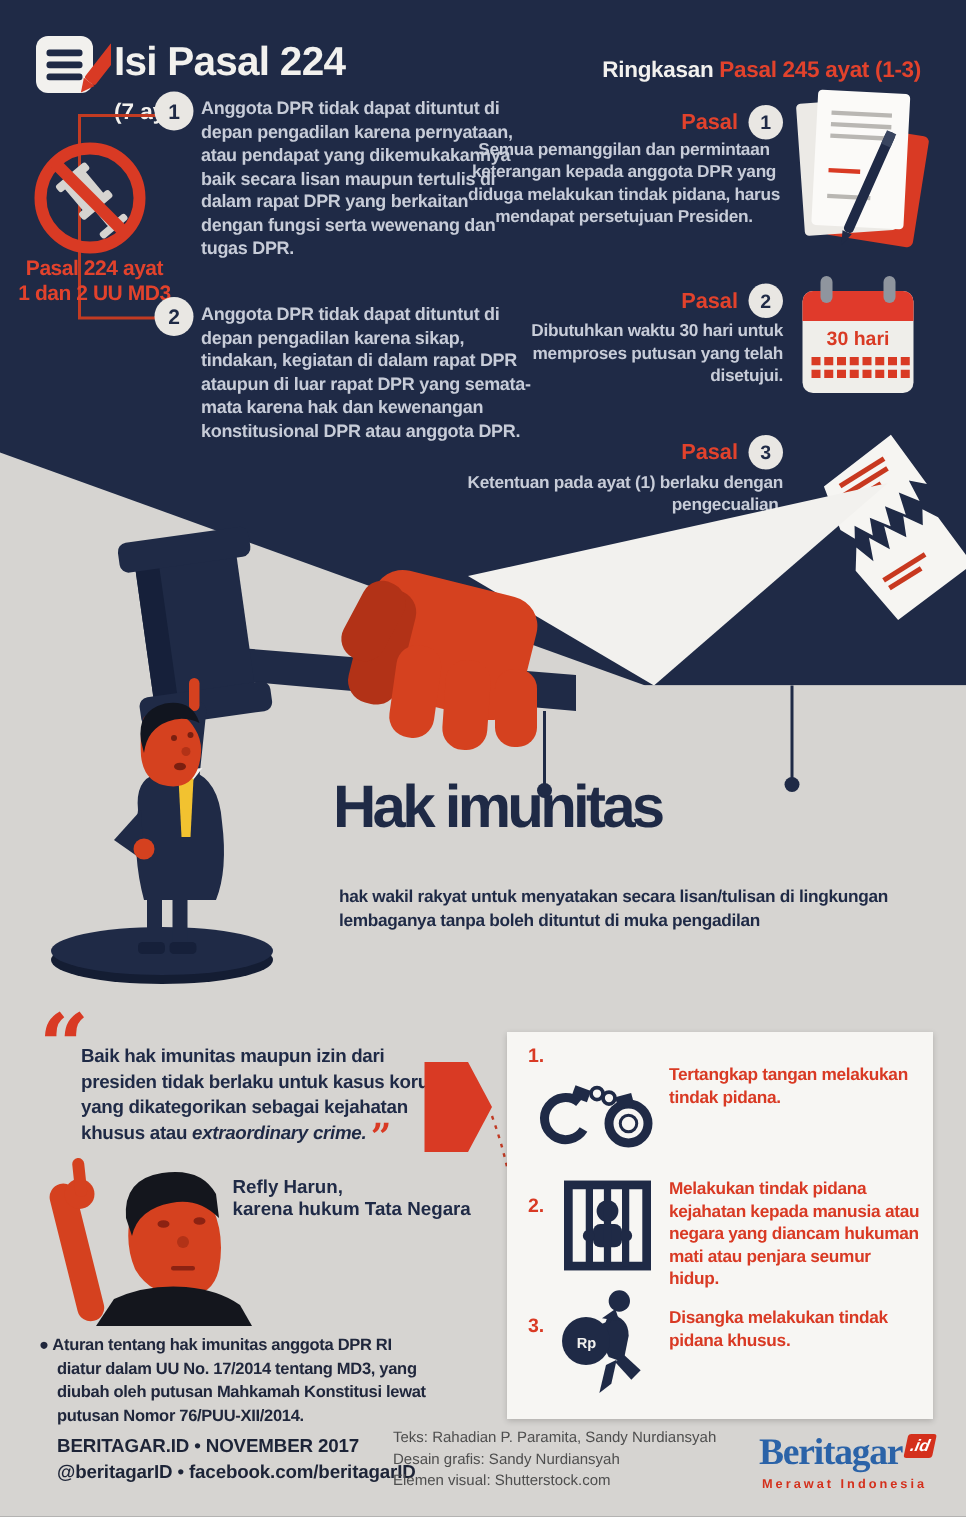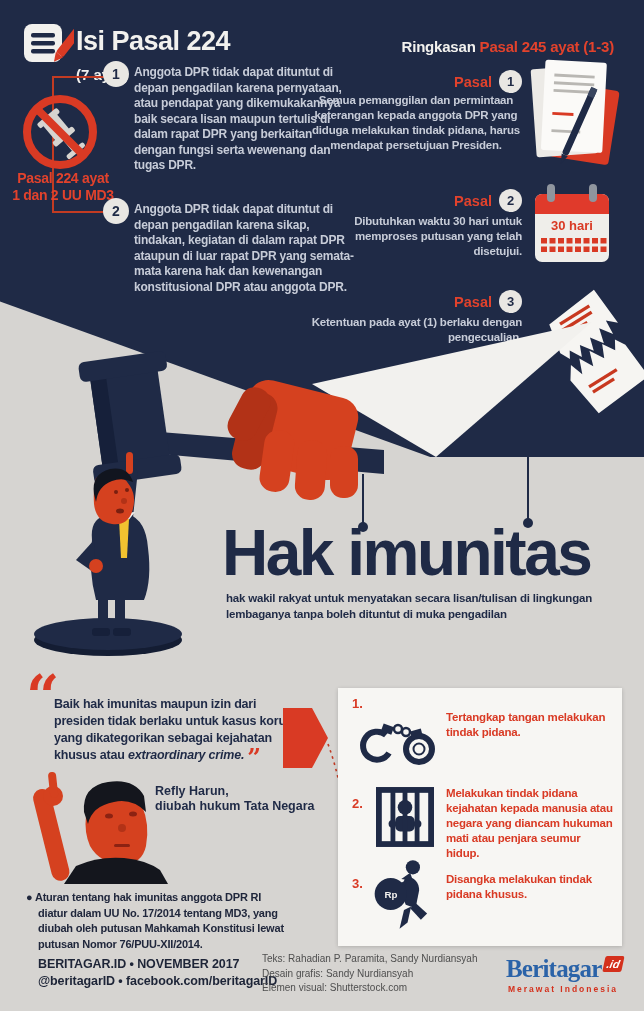--- a/index.html
+++ b/index.html
@@ -34,21 +34,21 @@
   
   .pasal-row{display:flex;align-items:center;gap:7px;right:122px;}
   .pasal-word{color:#e2422c;font-weight:bold;font-size:14.5px;}
   .pasal-circle{width:23px;height:23px;border-radius:50%;background:#e9e7e3;color:#1f2a46;
                 font-size:13px;font-weight:bold;display:flex;align-items:center;justify-content:center;}
   .pr1{top:70px;} .pr2{top:189px;} .pr3{top:290px;}
   .rtext{right:122px;width:212px;text-align:right;font-size:11.5px;line-height:15px;}
   .rt1{top:93px;text-align:center;} .rt2{top:214px;} .rt3{top:315px;}
 
   
-  .hero-title{left:222px;top:516px;font-size:64px;font-weight:bold;color:#1f2a46;letter-spacing:-2.5px;}
+  .hero-title{left:222px;top:516px;font-size:40px;font-weight:bold;color:#1f2a46;letter-spacing:-2.5px;}
   .hero-sub{left:226px;top:591px;width:414px;font-size:11.5px;font-weight:bold;color:#1f2a46;
             line-height:15.5px;letter-spacing:-0.2px;}
 
   
   .quote-mark{left:26px;top:668px;font-size:58px;font-weight:bold;color:#d93a24;
               font-family:"DejaVu Serif",serif;line-height:58px;}
   .quote-text{left:54px;top:696px;width:256px;font-size:12.5px;font-weight:bold;color:#1f2a46;
               line-height:17px;letter-spacing:-0.2px;}
   .quote-text .it{font-style:italic;}
   .quote-close{color:#d93a24;font-family:"DejaVu Serif",serif;font-size:24px;line-height:0;vertical-align:-7px;margin-left:3px;}
@@ -245,21 +245,21 @@
 
   <div class="abs hero-title">Hak imunitas</div>
   <div class="abs hero-sub">hak wakil rakyat untuk menyatakan secara lisan/tulisan di lingkungan lembaganya tanpa boleh dituntut di muka pengadilan</div>
 
   <div class="abs quote-mark">“</div>
   <div class="abs quote-text">
     <span>Baik hak imunitas maupun izin dari presiden tidak berlaku untuk kasus korupsi yang dikategorikan sebagai kejahatan khusus atau </span><span class="it">extraordinary crime.</span><span class="quote-close">”</span>
   </div>
   <div class="abs quote-author">
     <div>Refly Harun,</div>
-    <div>diubah hukum Tata Negara</div>
+    <div>karena hukum Tata Negara</div>
   </div>
 
   <div class="abs refly-wrap">
     <svg width="170" height="112" viewBox="0 0 170 112">
       <rect x="32" y="16" width="18" height="94" rx="9" fill="#d5411f" transform="rotate(-14 40 70)"></rect>
       <circle cx="41" cy="24" r="10" fill="#d5411f"></circle>
       <rect x="37" y="0" width="8" height="26" rx="4" fill="#d5411f" transform="rotate(-6 41 12)"></rect>
       <path d="M74,44 Q72,24 94,20 Q120,16 130,34 Q138,52 134,74 Q130,92 112,92 Q88,92 78,74 Q72,60 74,44 Z" fill="#d5411f"></path>
       <path d="M72,40 Q70,14 96,10 Q122,6 132,24 L134,40 Q120,26 102,30 Q80,34 76,52 Z" fill="#14161d"></path>
       <ellipse cx="97" cy="44" rx="4" ry="2.5" fill="#8c2212"></ellipse>

